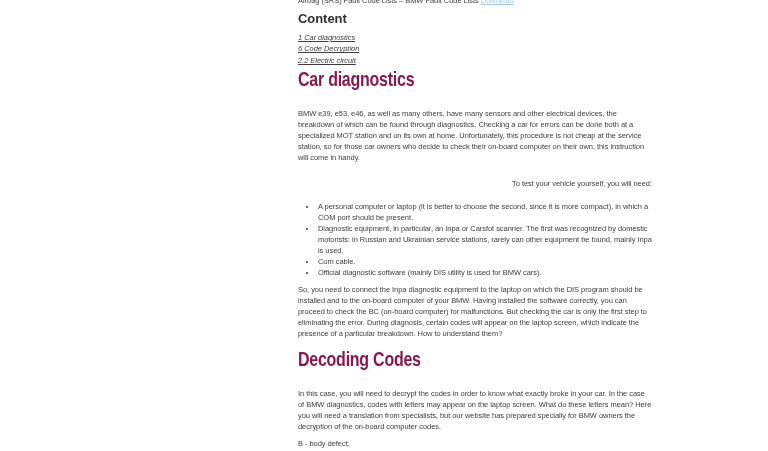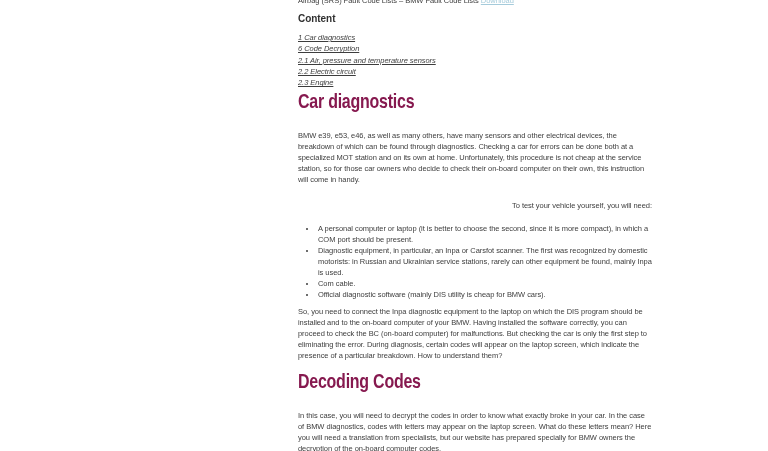--- a/index.html
+++ b/index.html
@@ -5,21 +5,21 @@
   * { margin:0; padding:0; box-sizing:border-box; }
   html,body { width:768px; height:451px; background:#ffffff; overflow:hidden;
     font-family:"Liberation Sans", sans-serif; }
   .page { position:relative; width:768px; height:340px; background:#ffffff; }
   .column { position:absolute; left:298px; top:0; width:354px;
     color:#3d3d3d; font-size:7.5px; line-height:11px; letter-spacing:-0.05px; }
 
   .header-line { margin-top:-5px; white-space:nowrap; }
   .header-line a { color:#a5cbdb; text-decoration:underline; cursor:pointer; }
 
-  .toc-title { margin-top:7px; font-weight:bold; font-size:10px; color:#303030; }
+  .toc-title { margin-top:7px; font-weight:bold; font-size:13px; color:#303030; }
 
   ul.toc { list-style:none; margin-top:8px; font-style:italic; line-height:11.3px; color:#3d3d3d;text-decoration:underline; }
   ul.toc li { cursor:pointer; }
 
   h1.sec, h2.sec { margin-top:2px; color:#86194f; font-weight:700;
     font-size:21px; line-height:22px; letter-spacing:-0.3px;
     transform:scaleX(0.76); transform-origin:left center; white-space:nowrap; }
   h2.sec { margin-top:9px; }
 
   p.body { margin-top:18px; }
@@ -40,36 +40,34 @@
 
     <div class="header-line">
       <span>Airbag (SRS) Fault Code Lists – BMW Fault Code Lists </span><a>Download</a>
     </div>
 
     <div class="toc-title">Content</div>
 
     <ul class="toc">
       <li>1 Car diagnostics</li>
       <li>6 Code Decryption</li>
-      <li>2.1 Air, pressure and temperature sensors</li>
       <li>2.2 Electric circuit</li>
-      <li>2.3 Engine</li>
     </ul>
 
     <h1 class="sec">Car diagnostics</h1>
 
     <p class="body">BMW e39, e53, e46, as well as many others, have many sensors and other electrical devices, the breakdown of which can be found through diagnostics. Checking a car for errors can be done both at a specialized MOT station and on its own at home. Unfortunately, this procedure is not cheap at the service station, so for those car owners who decide to check their on-board computer on their own, this instruction will come in handy.</p>
 
     <p class="body list-intro">To test your vehicle yourself, you will need:</p>
 
     <ul class="req">
       <li>A personal computer or laptop (it is better to choose the second, since it is more compact), in which a COM port should be present.</li>
       <li>Diagnostic equipment, in particular, an Inpa or Carsfot scanner. The first was recognized by domestic motorists: in Russian and Ukrainian service stations, rarely can other equipment be found, mainly Inpa is used.</li>
       <li>Com cable.</li>
-      <li>Official diagnostic software (mainly DIS utility is cheap for BMW cars).</li>
+      <li>Official diagnostic software (mainly DIS utility is used for BMW cars).</li>
     </ul>
 
     <p class="body outro">So, you need to connect the Inpa diagnostic equipment to the laptop on which the DIS program should be installed and to the on-board computer of your BMW. Having installed the software correctly, you can proceed to check the BC (on-board computer) for malfunctions. But checking the car is only the first step to eliminating the error. During diagnosis, certain codes will appear on the laptop screen, which indicate the presence of a particular breakdown. How to understand them?</p>
 
     <h2 class="sec">Decoding Codes</h2>
 
     <p class="body decode">In this case, you will need to decrypt the codes in order to know what exactly broke in your car. In the case of BMW diagnostics, codes with letters may appear on the laptop screen. What do these letters mean? Here you will need a translation from specialists, but our website has prepared specially for BMW owners the decryption of the on-board computer codes.</p>
 
     <div class="code-lines">
       <div>B - body defect;</div>

